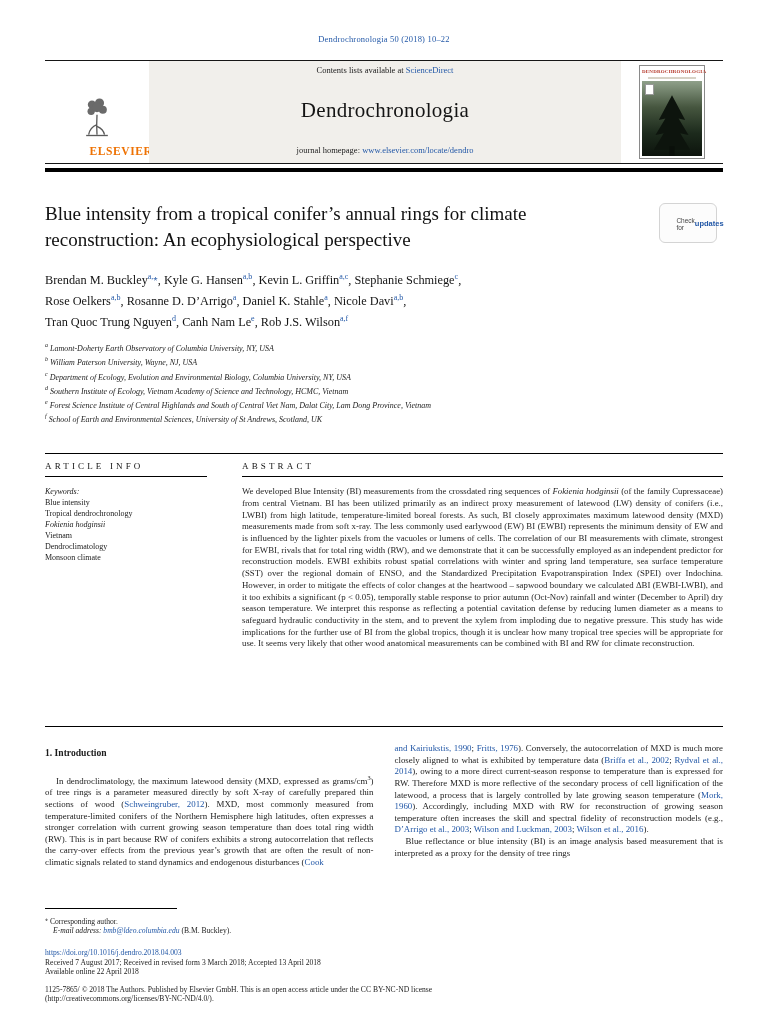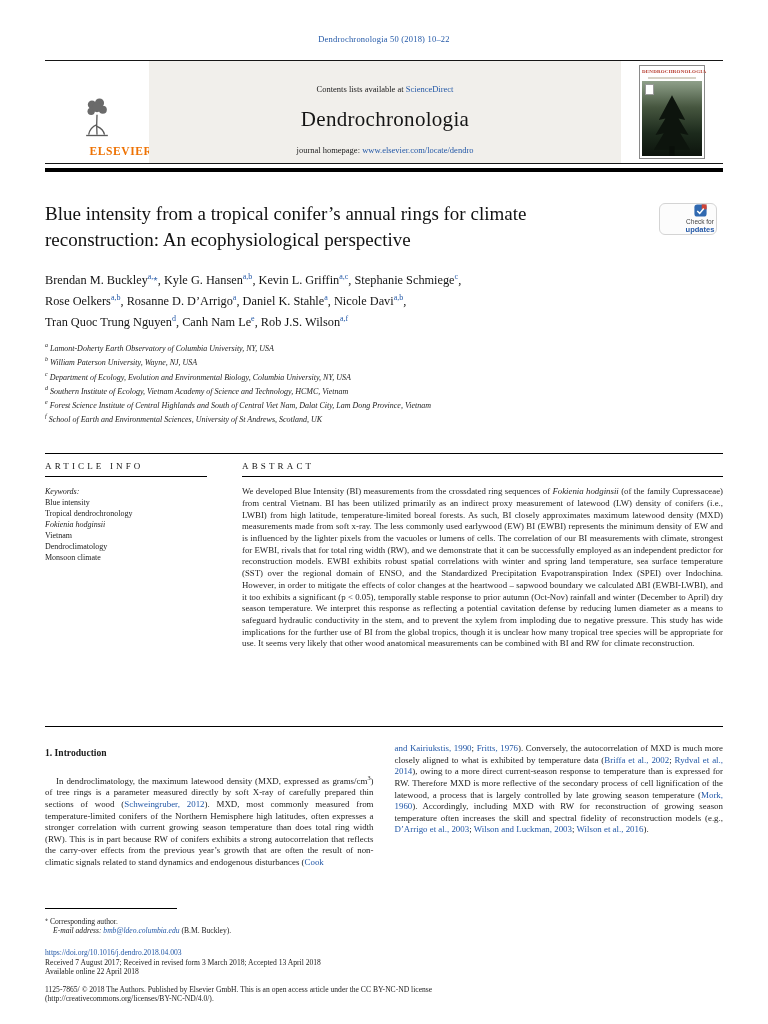--- a/index.html
+++ b/index.html
@@ -15,40 +15,40 @@
   .it { font-style:italic; }
 
   
   .journal-ref { text-align:center; font-size:8.5px; letter-spacing:.2px; }
 
   
   .header { margin-top:16px; height:104px; display:flex;
     border-top:1px solid #161616; border-bottom:1px solid #161616; }
   .header-left { width:104px; display:flex; flex-direction:column; align-items:center; justify-content:flex-end; padding-bottom:6px; }
   .els-word { color:var(--elsevier_orange,#ee7203); font-weight:bold; font-size:11.5px; letter-spacing:.6px; margin-top:2px;padding-left:48px; }
-  .header-center { flex:1; background:#f1efeb; display:flex; flex-direction:column; align-items:center; justify-content:space-between; padding:23px 0 8px; }
+  .header-center { flex:1; background:#f1efeb; display:flex; flex-direction:column; align-items:center; justify-content:space-between; padding:4px 0 8px; }
   .contents-line, .homepage-line { font-size:8.5px; color:#222; }
   .journal-name { font-size:21px; color:#141414; letter-spacing:.3px; }
   .header-right { width:102px; display:flex; align-items:center; justify-content:center; }
   .cover { width:66px; height:94px; background:#fff; border:1px solid #8a8a8a; padding:2px; display:flex; flex-direction:column; position:relative; }
   .cover-title { color:var(--cover_red,#b5382a); font-weight:bold; font-size:5px; line-height:6px; text-align:center; letter-spacing:.2px; padding:1px 0 2px; }
   .cover-sub-stripe { height:2px; background:#d8d2c6; margin:0 6px 2px 6px; }
   .cover-photo { flex:1; background:linear-gradient(180deg,#8fa08a 0%, #46563f 35%, #1c2a1c 70%, #0d140d 100%); position:relative; overflow:hidden; }
   .cover-minilogo { position:absolute; left:3px; top:3px; width:9px; height:11px; background:#fff; border:0.5px solid #999; }
   .cover-tree { position:absolute; bottom:-2px; left:50%; transform:translateX(-50%); }
 
   .thick-rule { height:4px; background:#000; margin-top:4px; }
   .thin-rule { height:1px; background:#000; }
 
   
   .title-block { margin-top:24px; position:relative; padding-right:80px; }
   .title { font-size:19px; font-weight:normal; line-height:26px; color:#111;margin-top:29px; }
-  .crossmark { position:absolute; right:6px; top:2px; width:58px; height:32px;
+  .crossmark { position:absolute; right:6px; top:2px; width:58px; height:40px;
     border:1px solid #d4d4d4; border-radius:6px; background:#fcfcfc;
-    display:flex; flex-direction:column; align-items:center; justify-content:center; cursor:pointer;
+    display:flex; align-items:center; justify-content:center; cursor:pointer;
     font-family:"Liberation Sans", sans-serif;padding-left:24px; }
   .cm-line1 { font-size:6.5px; color:#444; margin-top:1px; }
   .cm-line2 { font-size:7.5px; font-weight:bold; color:var(--link,#2358a7); }
 
   
   .authors { margin-top:15px; font-size:12.3px; line-height:17px; color:#141414; }
   .asup { font-size:8px; color:var(--link,#2358a7); }
   .affiliations { margin-top:9px; font-style:italic; font-size:8px; line-height:10.5px; color:#222; }
   .aff-sup { font-size:6px; }
   .rule-above-info { margin-top:28px; }
@@ -179,20 +179,21 @@
 
   <div class="thin-rule"></div>
 
   <div class="body-cols">
     <div class="col">
       <h2 class="section-heading">1. Introduction</h2>
       <p class="para indent"><span>In dendroclimatology, the maximum latewood density (MXD, expressed as grams/cm</span><sup>3</sup><span>) of tree rings is a parameter measured directly by soft X-ray of carefully prepared thin sections of wood (</span><span class="link">Schweingruber, 2012</span><span>). MXD, most commonly measured from temperature-limited conifers of the Northern Hemisphere high latitudes, often expresses a stronger correlation with current growing season temperature than does total ring width (RW). This is in part because RW of conifers exhibits a strong autocorrelation that reflects the carry-over effects from the previous year’s growth that are often the result of non-climatic signals related to stand dynamics and endogenous disturbances (</span><span class="link">Cook</span></p>
     </div>
     <div class="col">
       <p class="para"><span class="link">and Kairiukstis, 1990</span><span>; </span><span class="link">Fritts, 1976</span><span>). Conversely, the autocorrelation of MXD is much more closely aligned to what is exhibited by temperature data (</span><span class="link">Briffa et al., 2002</span><span>; </span><span class="link">Rydval et al., 2014</span><span>), owing to a more direct current-season response to temperature than is expressed for RW. Therefore MXD is more reflective of the secondary process of cell lignification of the latewood, a process that is largely controlled by late growing season temperature (</span><span class="link">Mork, 1960</span><span>). Accordingly, including MXD with RW for reconstruction of growing season temperature often increases the skill and spectral fidelity of reconstruction models (e.g., </span><span class="link">D’Arrigo et al., 2003</span><span>; </span><span class="link">Wilson and Luckman, 2003</span><span>; </span><span class="link">Wilson et al., 2016</span><span>).</span></p>
+      <p class="para indent"><span>Blue reflectance or blue intensity (BI) is an image analysis based measurement that is interpreted as a proxy for the density of tree rings</span></p>
     </div>
   </div>
 
   <div class="footer">
     <div class="foot-rule"></div>
     <div class="foot-note"><sup>⁎</sup><span> Corresponding author.</span></div>
     <div class="foot-note foot-email"><span class="it">E-mail address: </span><span class="link it">bmb@ldeo.columbia.edu</span><span> (B.M. Buckley).</span></div>
     <div class="doi link">https://doi.org/10.1016/j.dendro.2018.04.003</div>
     <div class="foot-line">Received 7 August 2017; Received in revised form 3 March 2018; Accepted 13 April 2018</div>
     <div class="foot-line">Available online 22 April 2018</div>

